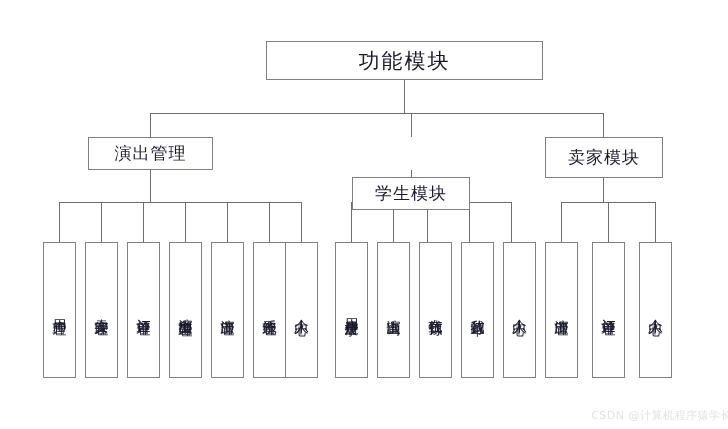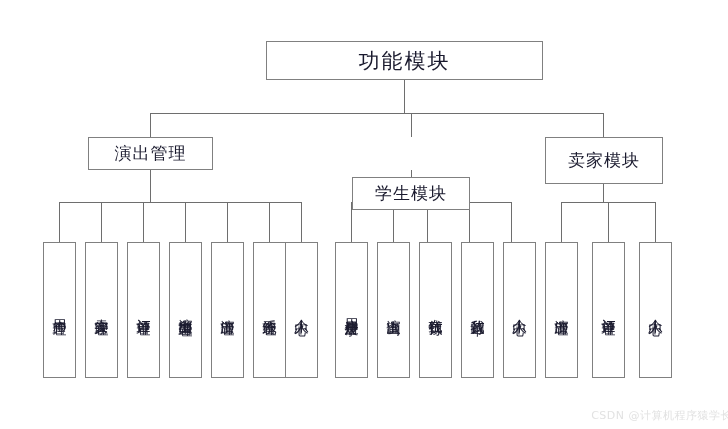--- a/index.html
+++ b/index.html
@@ -87,21 +87,21 @@
   <div class="lnk lnk-v" style="left:150px; top:113px; width:1px; height:24px;"></div>
   <div class="lnk lnk-v" style="left:411px; top:113px; width:1px; height:24px;"></div>
   <div class="lnk lnk-v" style="left:603px; top:113px; width:1px; height:24px;"></div>
 
   <div class="node node-branch" style="left:88px; top:137px; width:125px; height:33px;">
     <span>演出管理</span>
   </div>
   <div class="node node-branch" style="left:352px; top:137px; width:118px; height:33px;margin-top:40px;">
     <span>学生模块</span>
   </div>
-  <div class="node node-branch" style="left:545px; top:137px; width:118px; height:47px;">
+  <div class="node node-branch" style="left:545px; top:137px; width:118px; height:41px;">
     <span>卖家模块</span>
   </div>
 
   <div class="lnk lnk-v" style="left:150px; top:170px; width:1px; height:32px;"></div>
   <div class="lnk lnk-h" style="left:59px; top:202px; width:242px; height:1px;"></div>
   <div class="lnk lnk-v" style="left:59px; top:202px; width:1px; height:40px;"></div>
   <div class="lnk lnk-v" style="left:101px; top:202px; width:1px; height:40px;"></div>
   <div class="lnk lnk-v" style="left:143px; top:202px; width:1px; height:40px;"></div>
   <div class="lnk lnk-v" style="left:185px; top:202px; width:1px; height:40px;"></div>
   <div class="lnk lnk-v" style="left:227px; top:202px; width:1px; height:40px;"></div>

